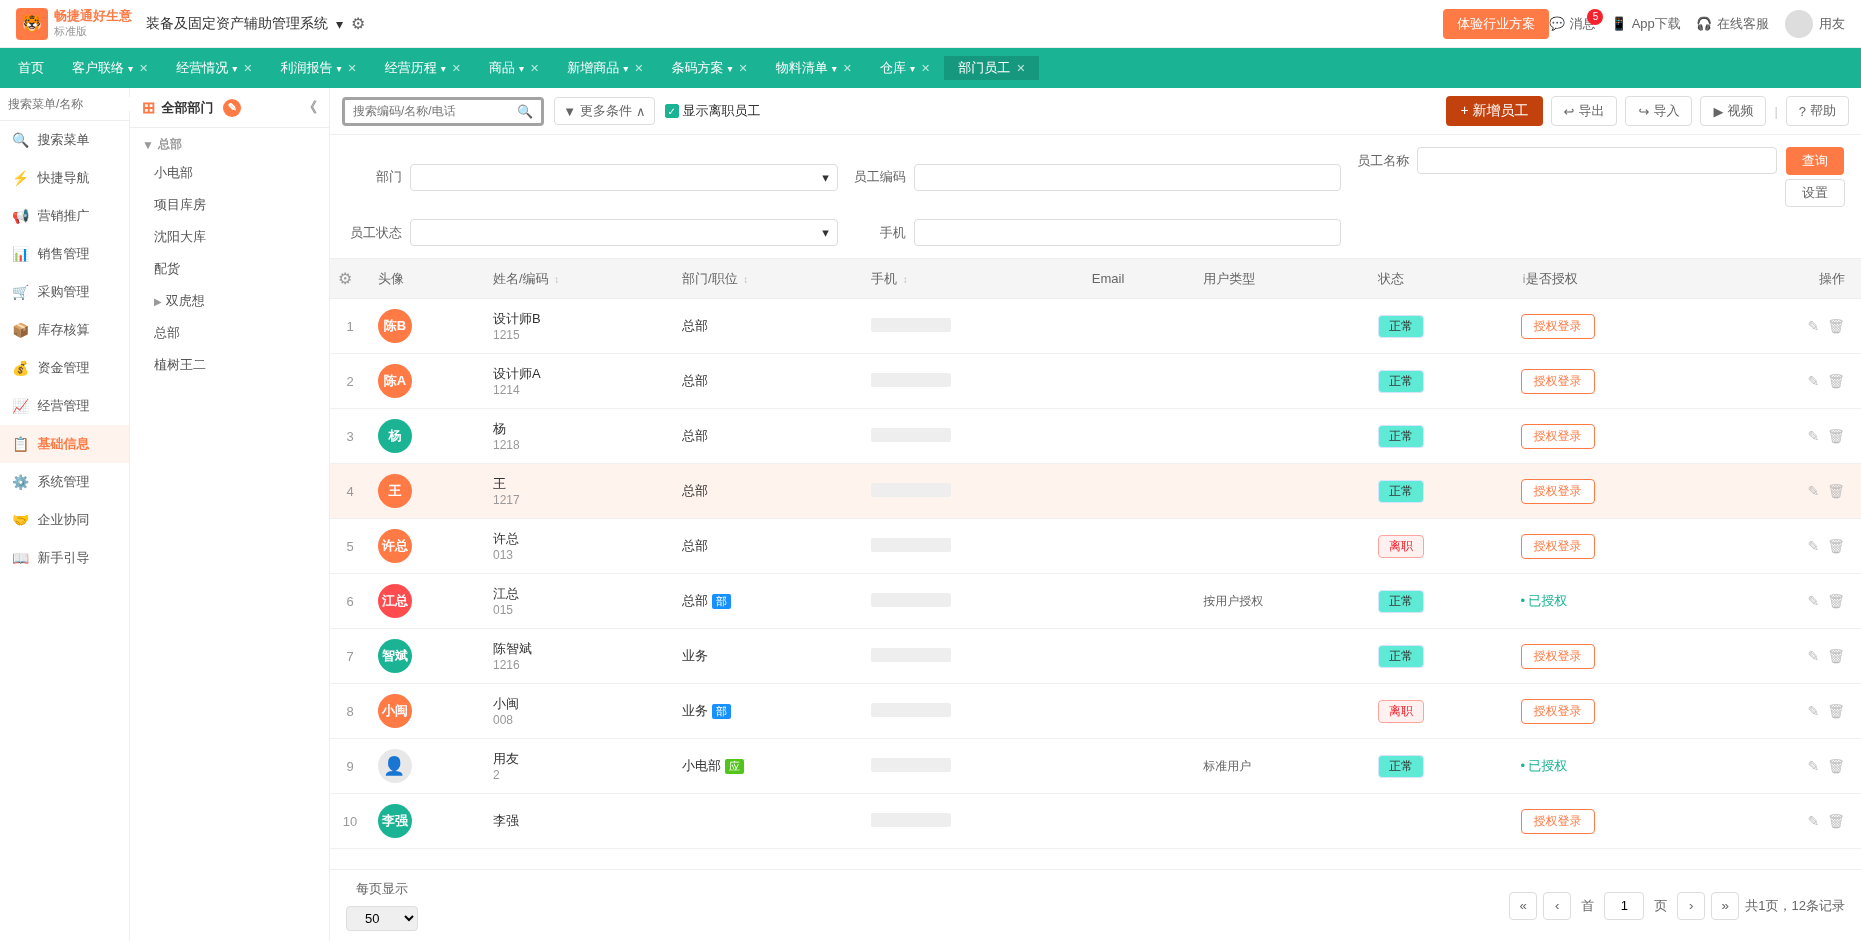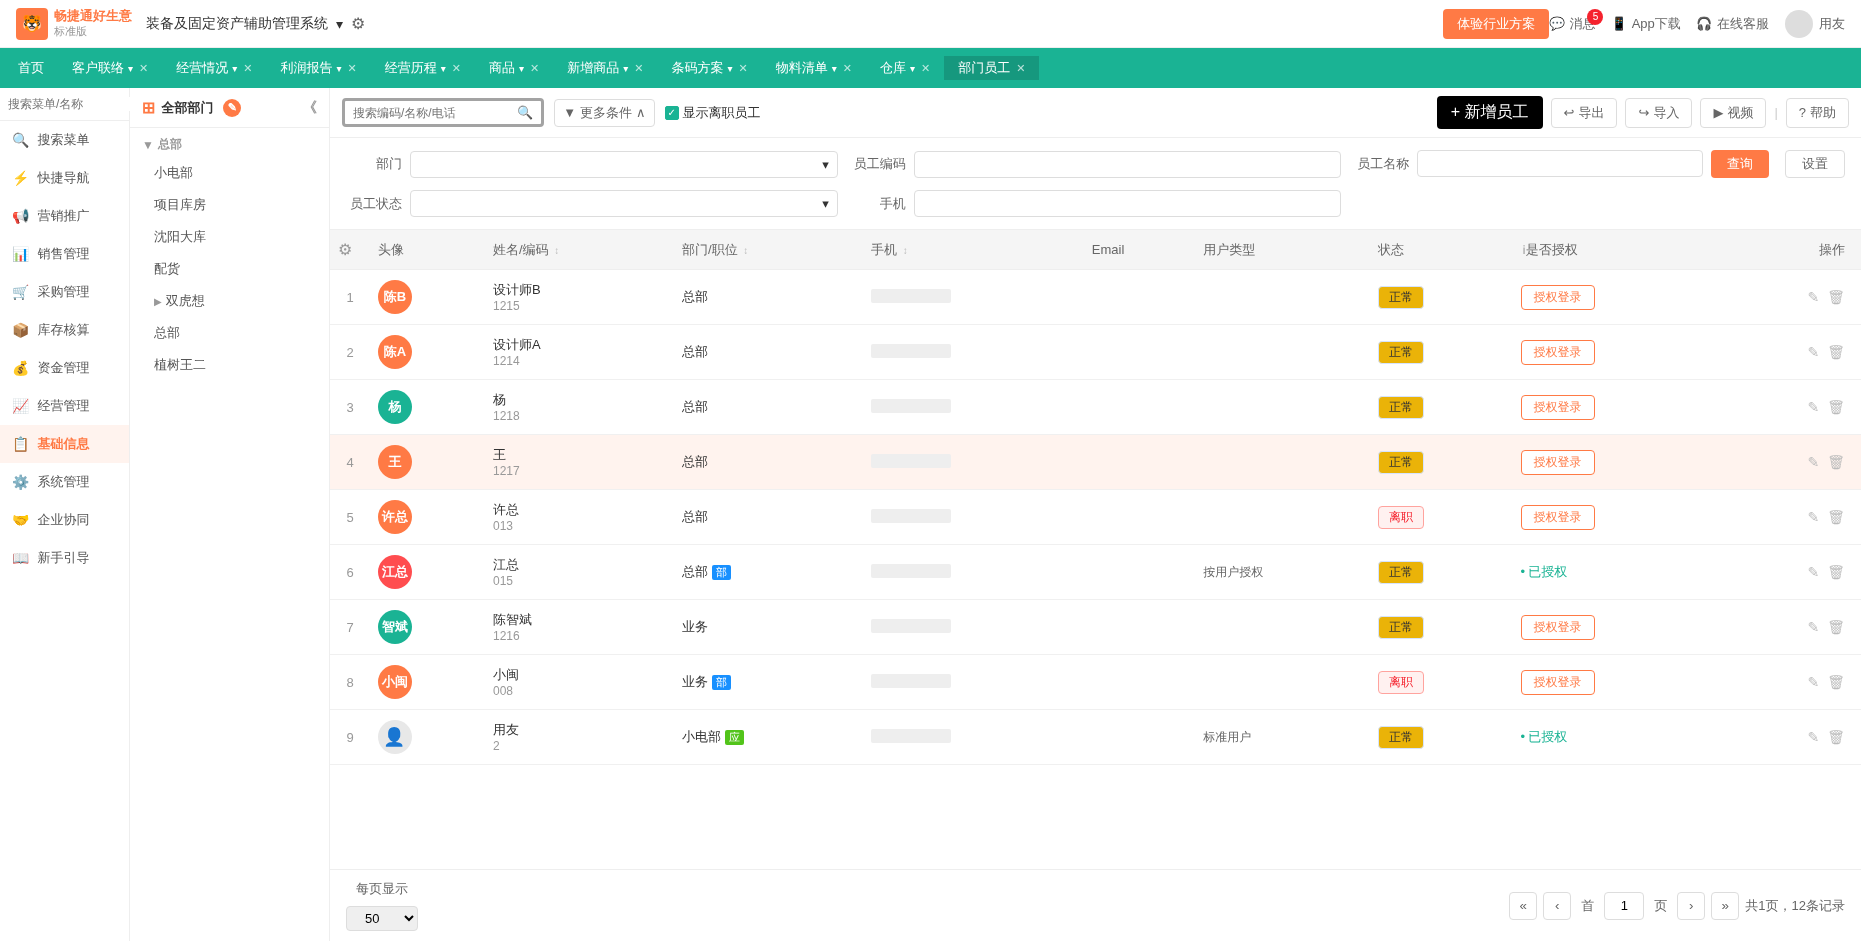--- a/index.html
+++ b/index.html
@@ -203,27 +203,27 @@
     .checkbox-teal {
       width: 14px; height: 14px;
       border: 1px solid #1ab394;
       border-radius: 2px;
       background: #1ab394;
       display: flex; align-items: center; justify-content: center;
       color: #fff; font-size: 10px;
     }
     .toolbar-right { margin-left: auto; display: flex; align-items: center; gap: 8px; }
     .add-btn {
-      background: #000000;
+      background: #c2410c;
       color: #fff;
       border: none;
       padding: 6px 14px;
       border-radius: 4px;
       cursor: pointer;
-      font-size: 16px;
+      font-size: 14px;
       display: flex; align-items: center; gap: 4px;
     }
     .btn-outline {
       background: #fff;
       border: 1px solid #ddd;
       color: #666;
       padding: 5px 12px;
       border-radius: 4px;
       cursor: pointer;
       font-size: 13px;
@@ -259,21 +259,21 @@
     .form-input-plain {
       flex: 1;
       border: 1px solid #ddd;
       border-radius: 4px;
       padding: 5px 8px;
       font-size: 13px;
       color: #333;
       outline: none;
     }
     .filter-actions {
-      display: flex; flex-direction: row; gap: 16px; align-items: center;
+      display: flex; flex-direction: column; gap: 4px; align-items: center;
     }
     .query-btn {
       background: #ff7a45;
       color: #fff;
       border: none;
       padding: 5px 16px;
       border-radius: 4px;
       cursor: pointer;
       font-size: 13px;
     }
@@ -327,21 +327,21 @@
     }
     .name-cell { display: flex; flex-direction: column; }
     .name-main { font-size: 13px; color: #333; }
     .name-code { font-size: 12px; color: #999; }
     .status-badge {
       padding: 2px 10px;
       border-radius: 4px;
       font-size: 12px;
       display: inline-block;
     }
-    .status-normal { background: #eab308; color: #333; border: 1px solid #d6e4ff; }
+    .status-normal { background: #5eead4; color: #333; border: 1px solid #d6e4ff; }
     .status-resigned { background: #fff1f0; color: #f5222d; border: 1px solid #ffa39e; }
     .auth-btn {
       padding: 3px 12px;
       border: 1px solid #ff7a45;
       color: #ff7a45;
       background: #fff;
       border-radius: 4px;
       cursor: pointer;
       font-size: 12px;
     }
@@ -907,20 +907,43 @@
               <td class="user-type-label">标准用户</td>
               <td><span class="status-badge status-normal">正常</span></td>
               <td><span class="already-auth dot-auth">已授权</span></td>
               <td style="text-align: right; padding-right: 16px;">
                 <div class="op-icons" style="justify-content: flex-end;">
                   <span class="op-icon">✎</span>
                   <span class="op-icon">🗑</span>
                 </div>
               </td>
             </tr>
+            <tr>
+              <td style="text-align: center; color: rgb(153, 153, 153);">10</td>
+              <td>
+                <div class="avatar-circle" style="background: rgb(26, 179, 148);">李强</div>
+              </td>
+              <td>
+                <div class="name-cell">
+                  <span class="name-main">李强</span>
+                </div>
+              </td>
+              <td></td>
+              <td><span class="phone-mask"></span></td>
+              <td></td>
+              <td class="user-type-label"></td>
+              <td></td>
+              <td><button class="auth-btn">授权登录</button></td>
+              <td style="text-align: right; padding-right: 16px;">
+                <div class="op-icons" style="justify-content: flex-end;">
+                  <span class="op-icon">✎</span>
+                  <span class="op-icon">🗑</span>
+                </div>
+              </td>
+            </tr>
           </tbody>
       </table>
     </div>
 
     <div class="pagination">
       <div class="page-size-selector">
         <span>每页显示</span>
         <select class="page-size-select">
           <option>50</option>
           <option>20</option>

